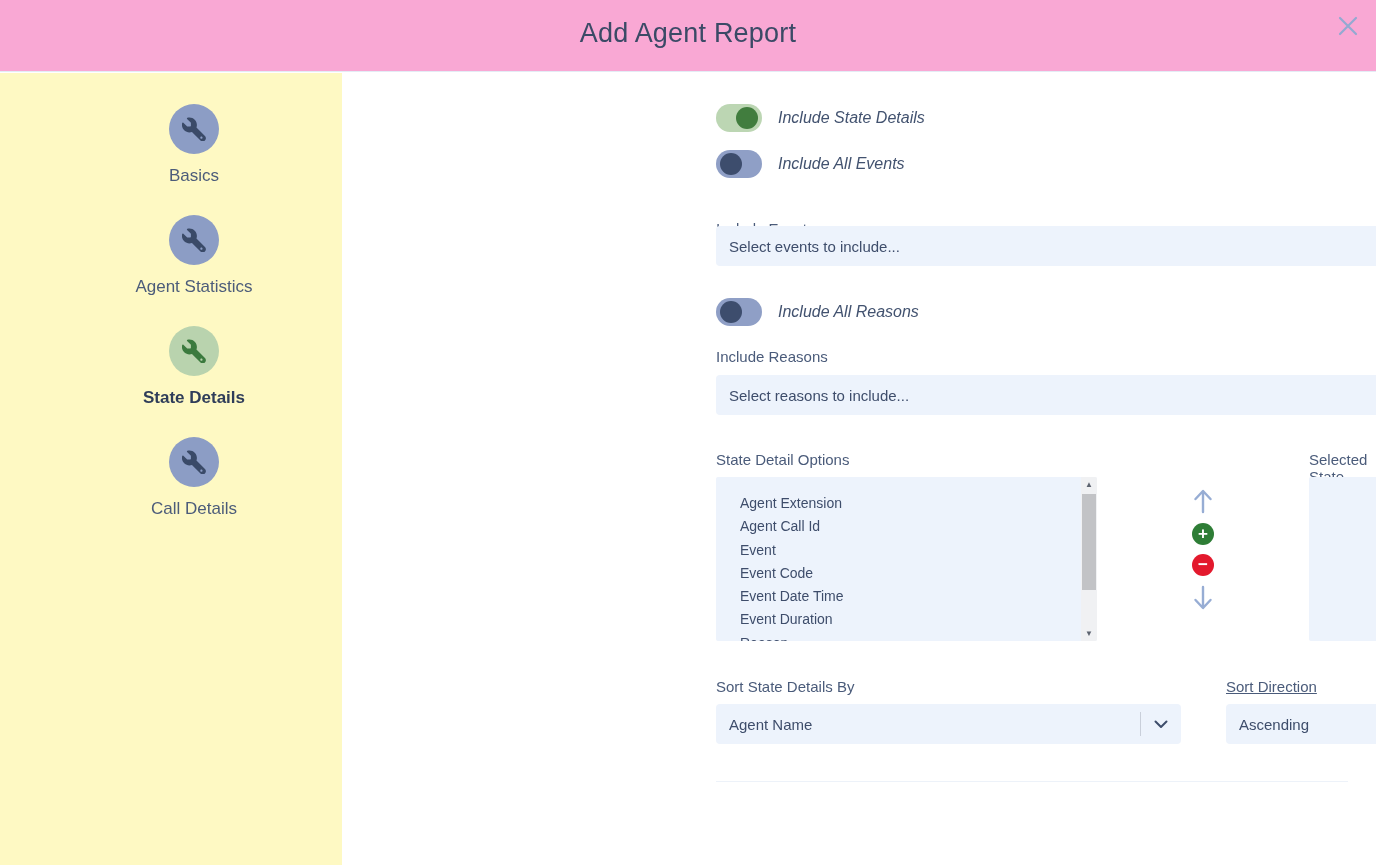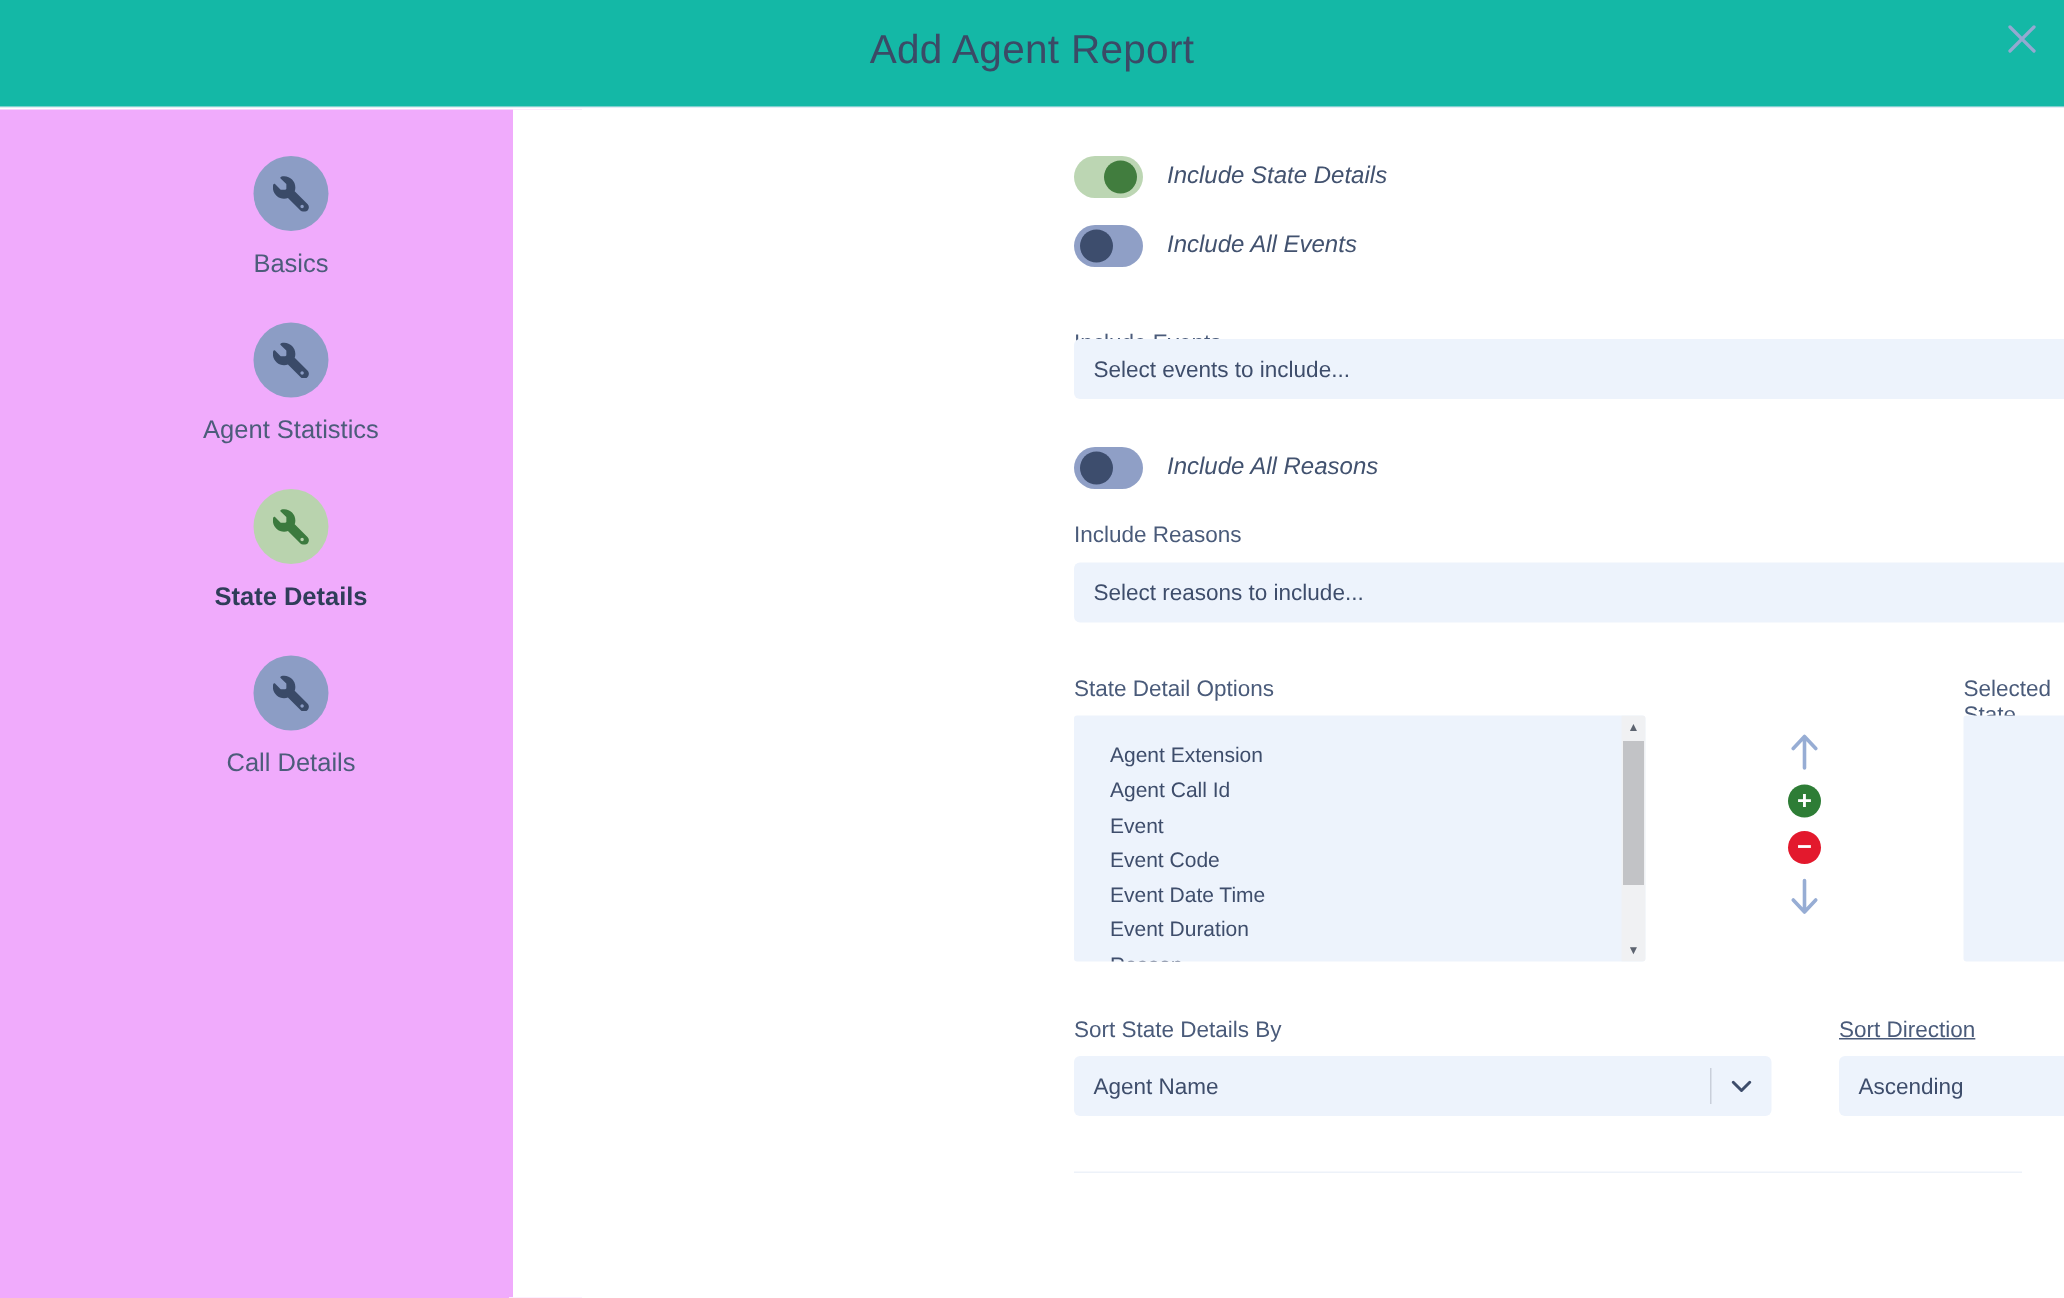--- a/index.html
+++ b/index.html
@@ -5,29 +5,29 @@
   * { box-sizing: border-box; margin: 0; padding: 0; }
   html,body { width:1376px; height:865px; }
   body {
     font-family: "Liberation Sans", "DejaVu Sans", sans-serif;
     background:#ffffff; position:relative; overflow:hidden;
     color:#3e4d6b;
   }
   .stage { position:absolute; inset:0; width:1376px; height:865px; background:#fff; }
 
   
-  .hdr { position:absolute; top:0; left:0; right:0; height:72px; background:#14b8a6;
+  .hdr { position:absolute; top:0; left:0; right:0; height:72px; background:#f9a8d4;
          border-bottom:1px solid #e4ecf5; }
   .hdr-title { position:absolute; top:18px; left:0; right:0; text-align:center;
                font-size:27px; color:#3b4a66; letter-spacing:.2px; }
   .close-btn { position:absolute; top:12px; right:14px; width:28px; height:28px;
                cursor:pointer; display:flex; align-items:center; justify-content:center; }
 
   
-  .sidebar { position:absolute; top:73px; left:0; width:388px; bottom:0; background:#f0abfc; }
+  .sidebar { position:absolute; top:73px; left:0; width:388px; bottom:0; background:#fef9c3; }
   .step { display:flex; flex-direction:column; align-items:center; cursor:pointer; }
   .step-1 { margin-top:31px; }
   .step + .step { margin-top:29px; }
   .step-icon { width:50px; height:50px; border-radius:50%; background:#8c9dc5;
                display:flex; align-items:center; justify-content:center; }
   .step-icon svg { width:24px; height:24px; color:#3a4a68; transform:scaleX(-1); }
   .step-label { margin-top:12px; font-size:17px; color:#4c5c7a; }
   .step.active .step-icon { background:#b9d3ae; }
   .step.active .step-icon svg { color:#3b7a3e; }
   .step.active .step-label { font-weight:bold; color:#2f3d59; }

